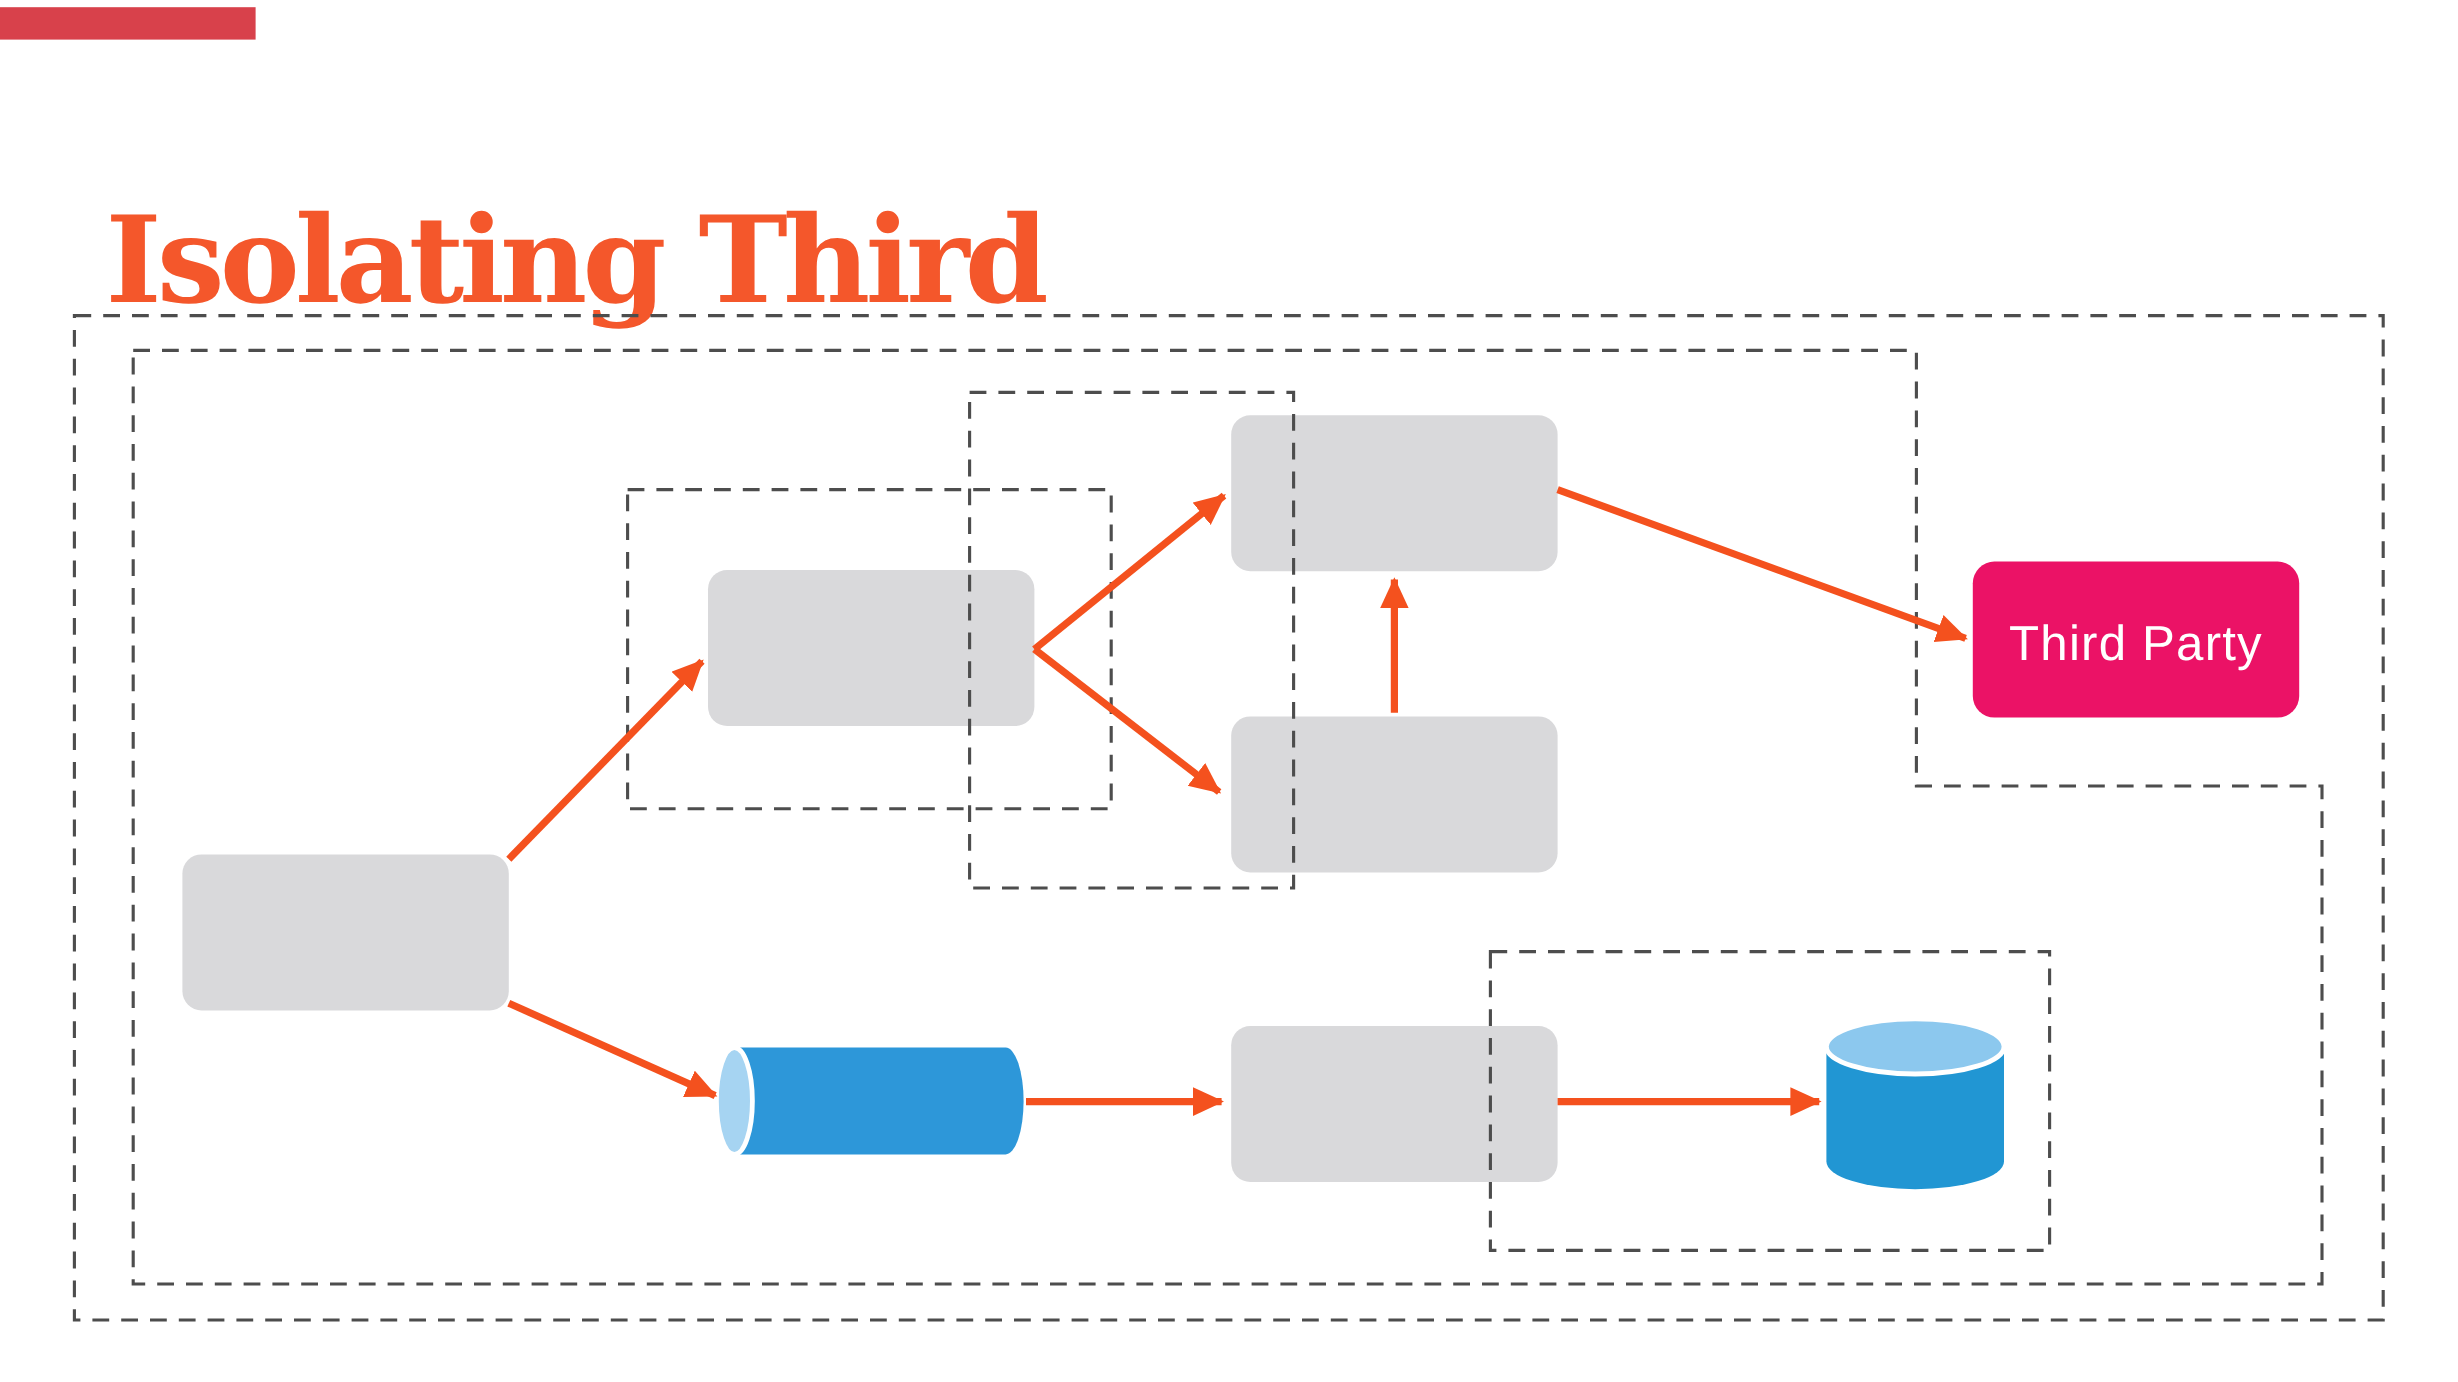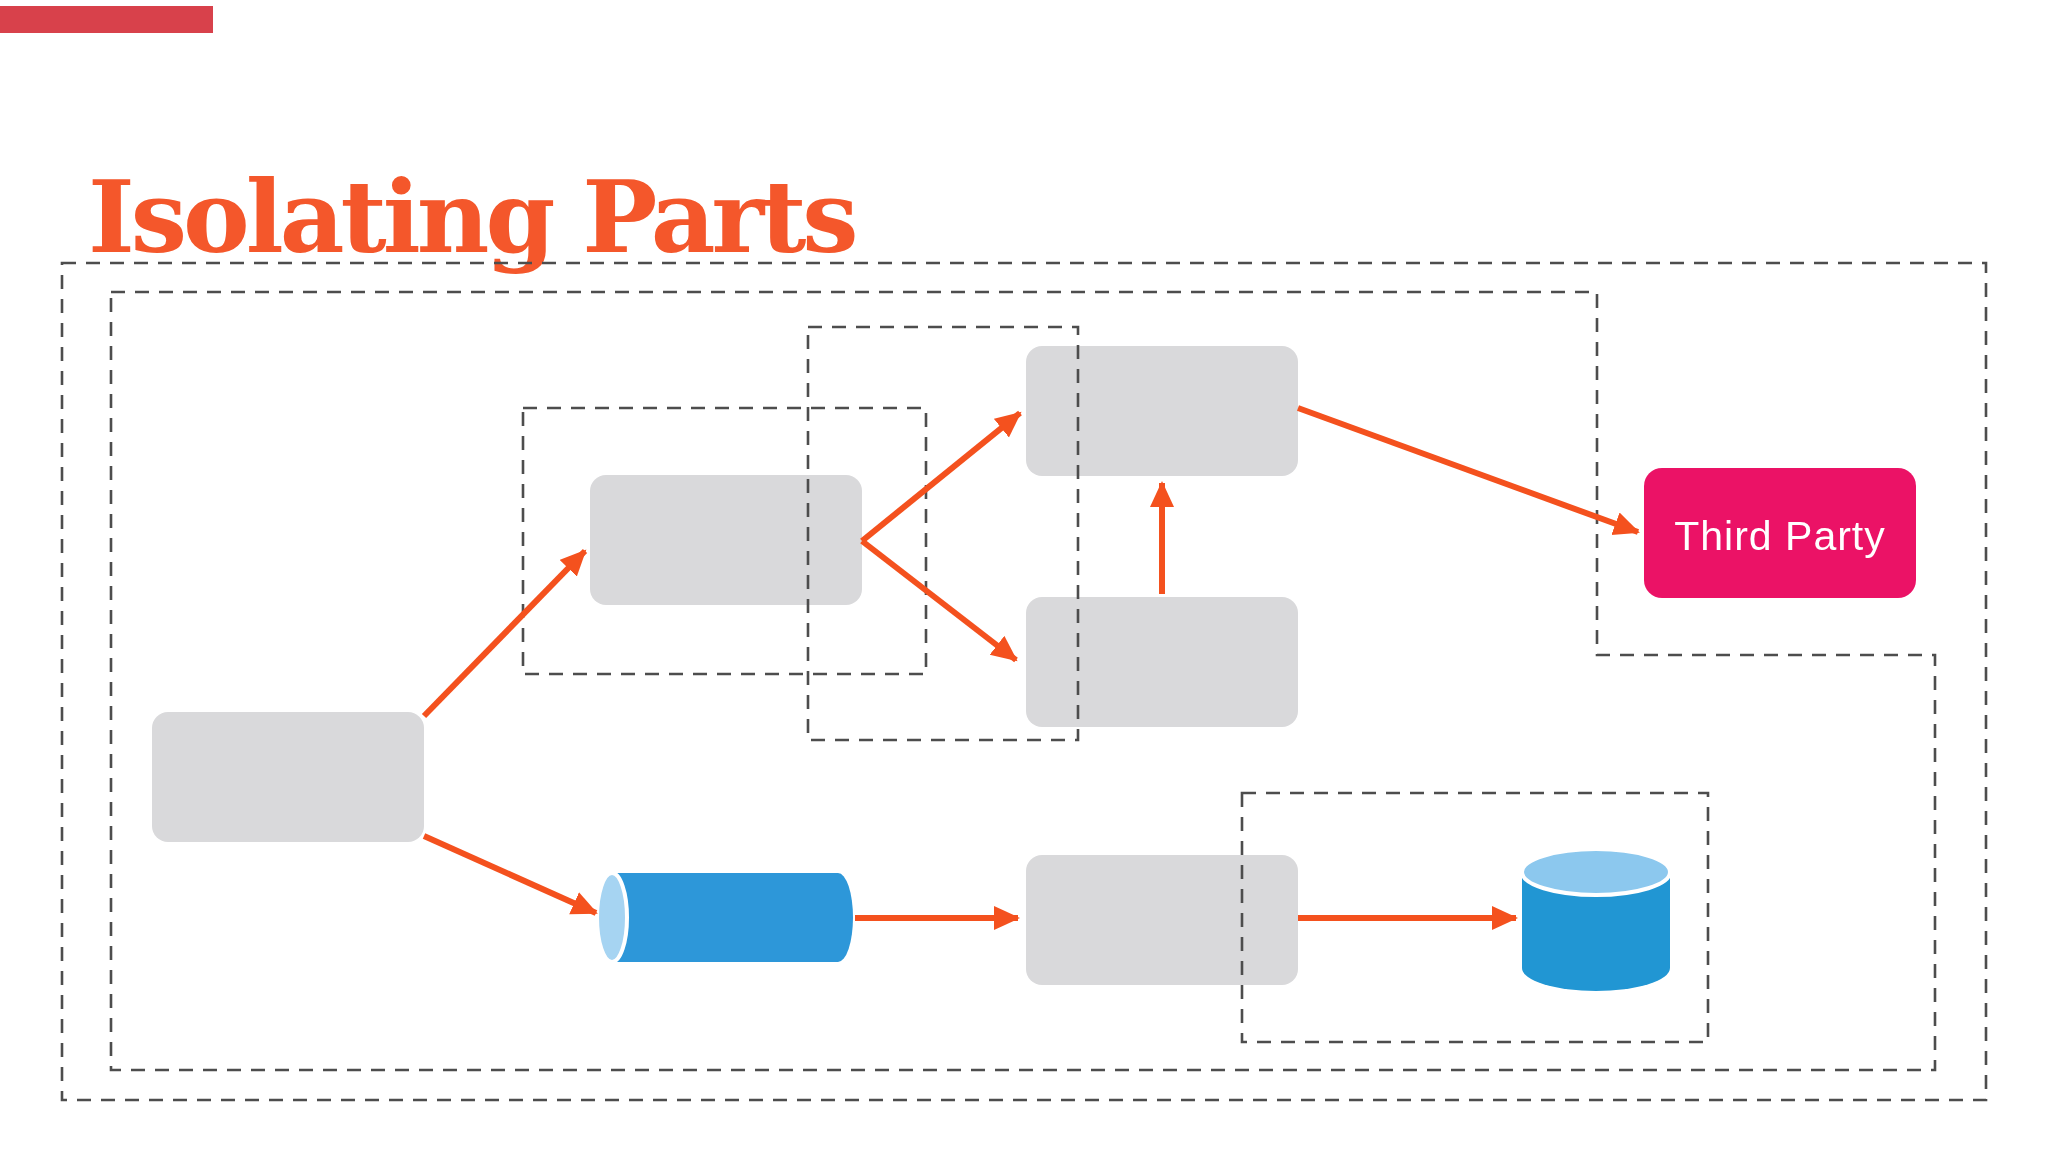--- a/index.html
+++ b/index.html
@@ -35,21 +35,21 @@
     font-weight:400;
     letter-spacing:1px;
     pointer-events:none;
   }
 </style>
 </head>
 <body>
 
 <div class="progress-bar"></div>
 
-<h1 class="slide-title">Isolating Parts</h1>
+<h1 class="slide-title">Isolating Third</h1>
 
 <svg class="diagram" width="2048" height="1152" viewBox="0 0 2048 1152">
   <defs>
     <marker id="ah" markerUnits="userSpaceOnUse" markerWidth="30" markerHeight="28" refX="24" refY="12" orient="auto">
       <path d="M0,0 L26,12 L0,24 Z" fill="#f4511e"></path>
     </marker>
   </defs>
 
   <g>
     <rect x="152" y="712" width="272" height="130" rx="16" fill="#d9d9db"></rect>

